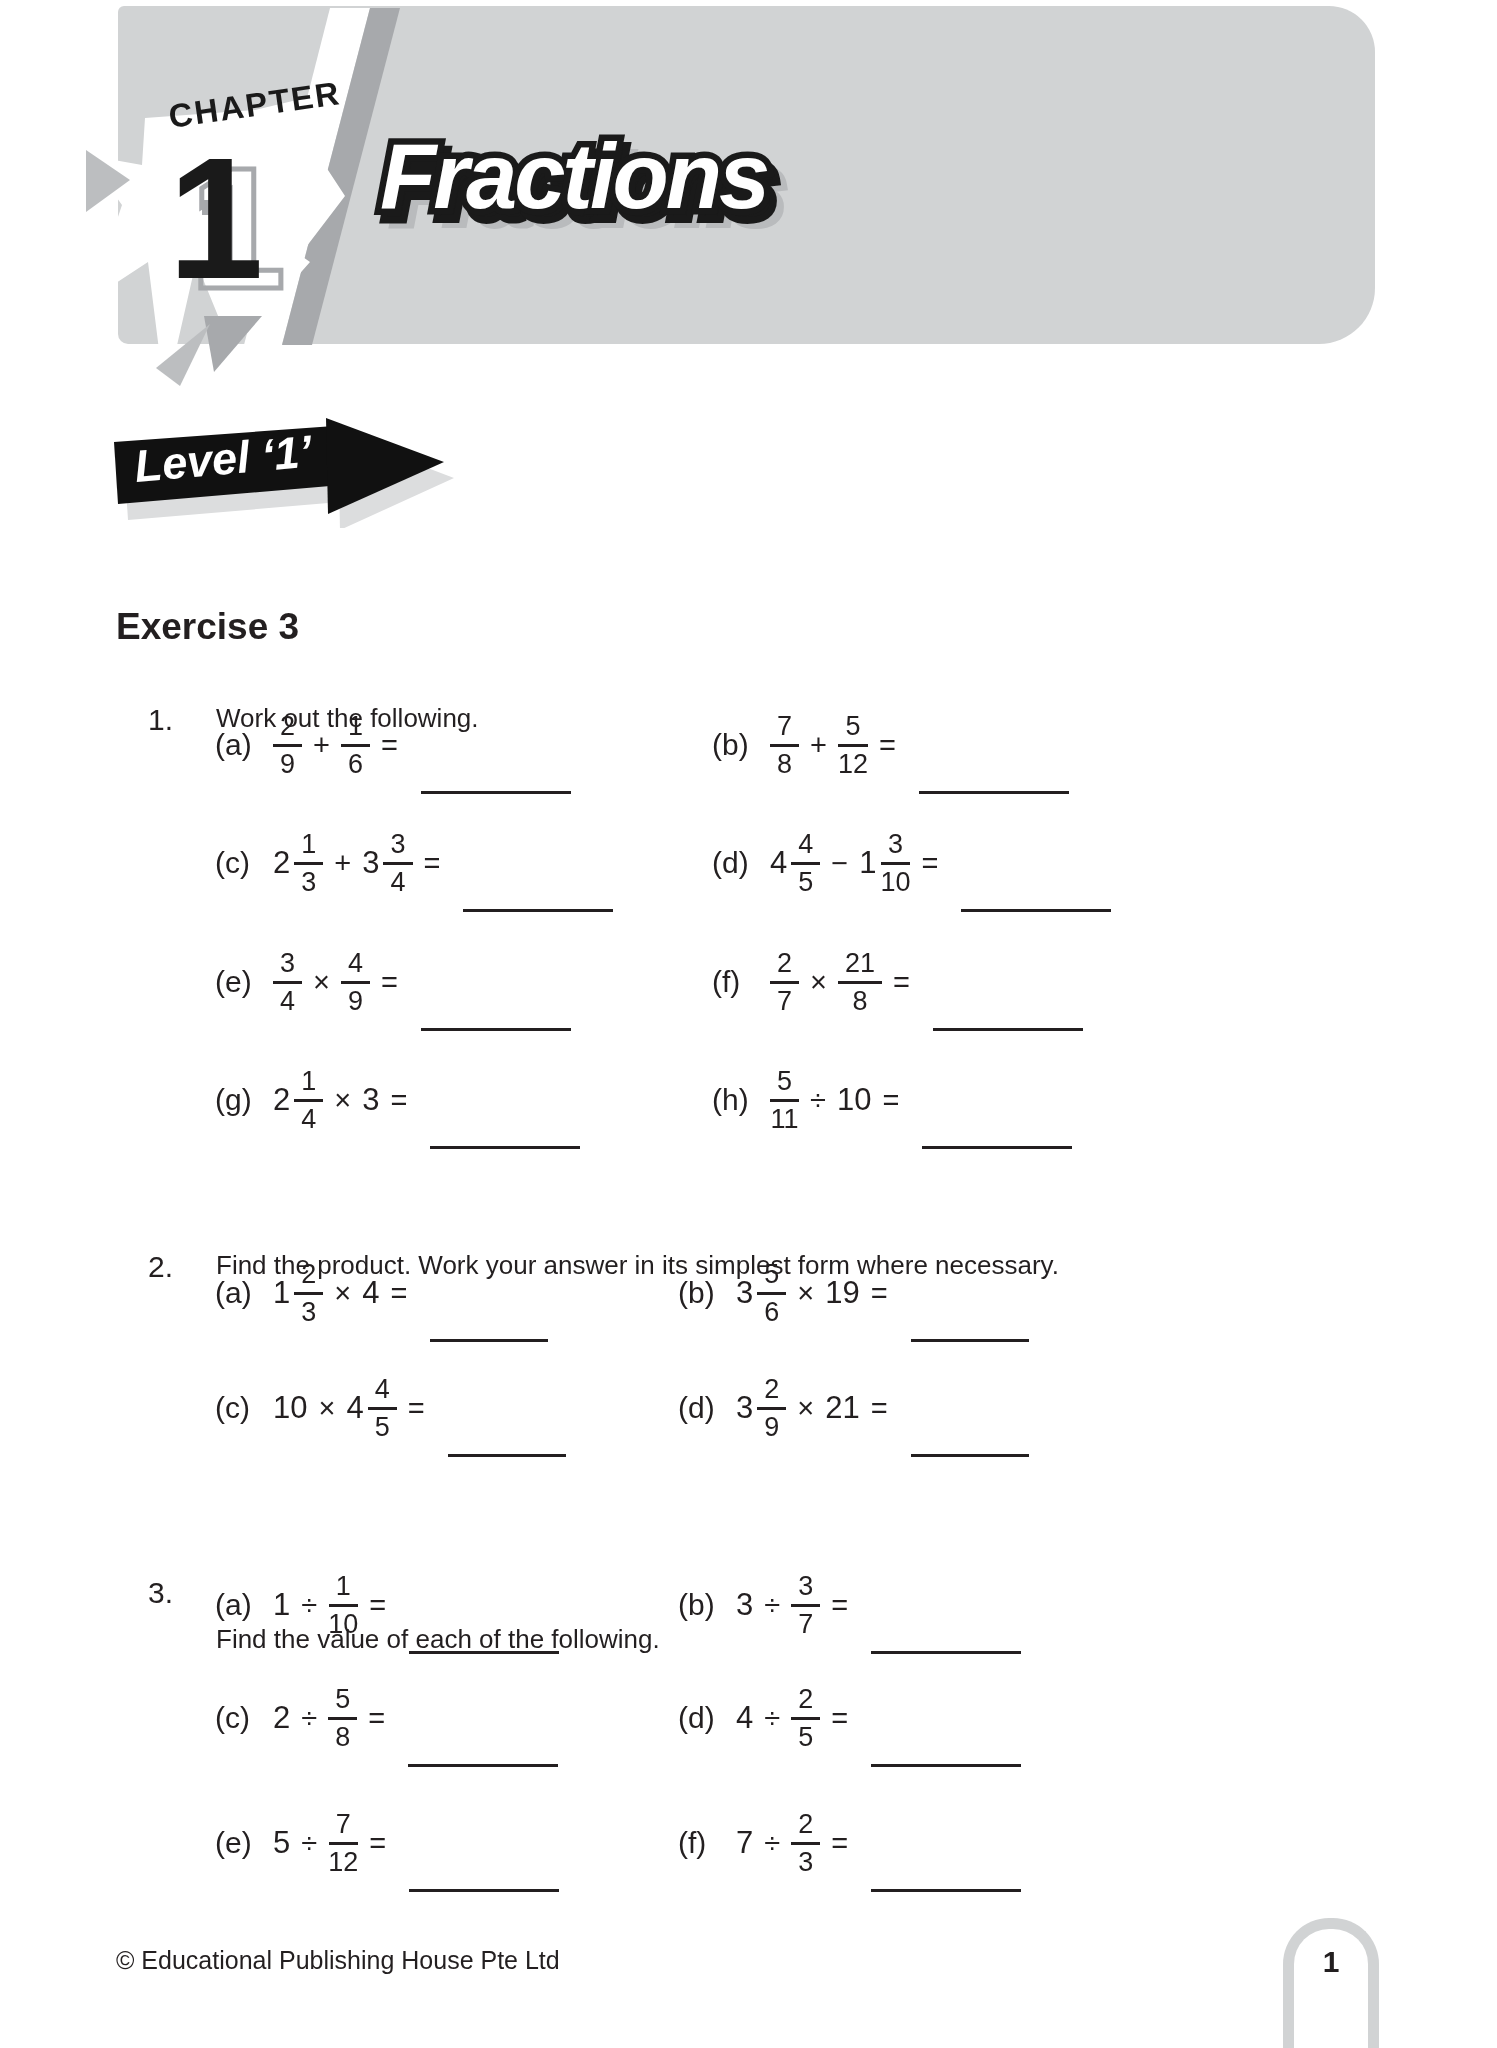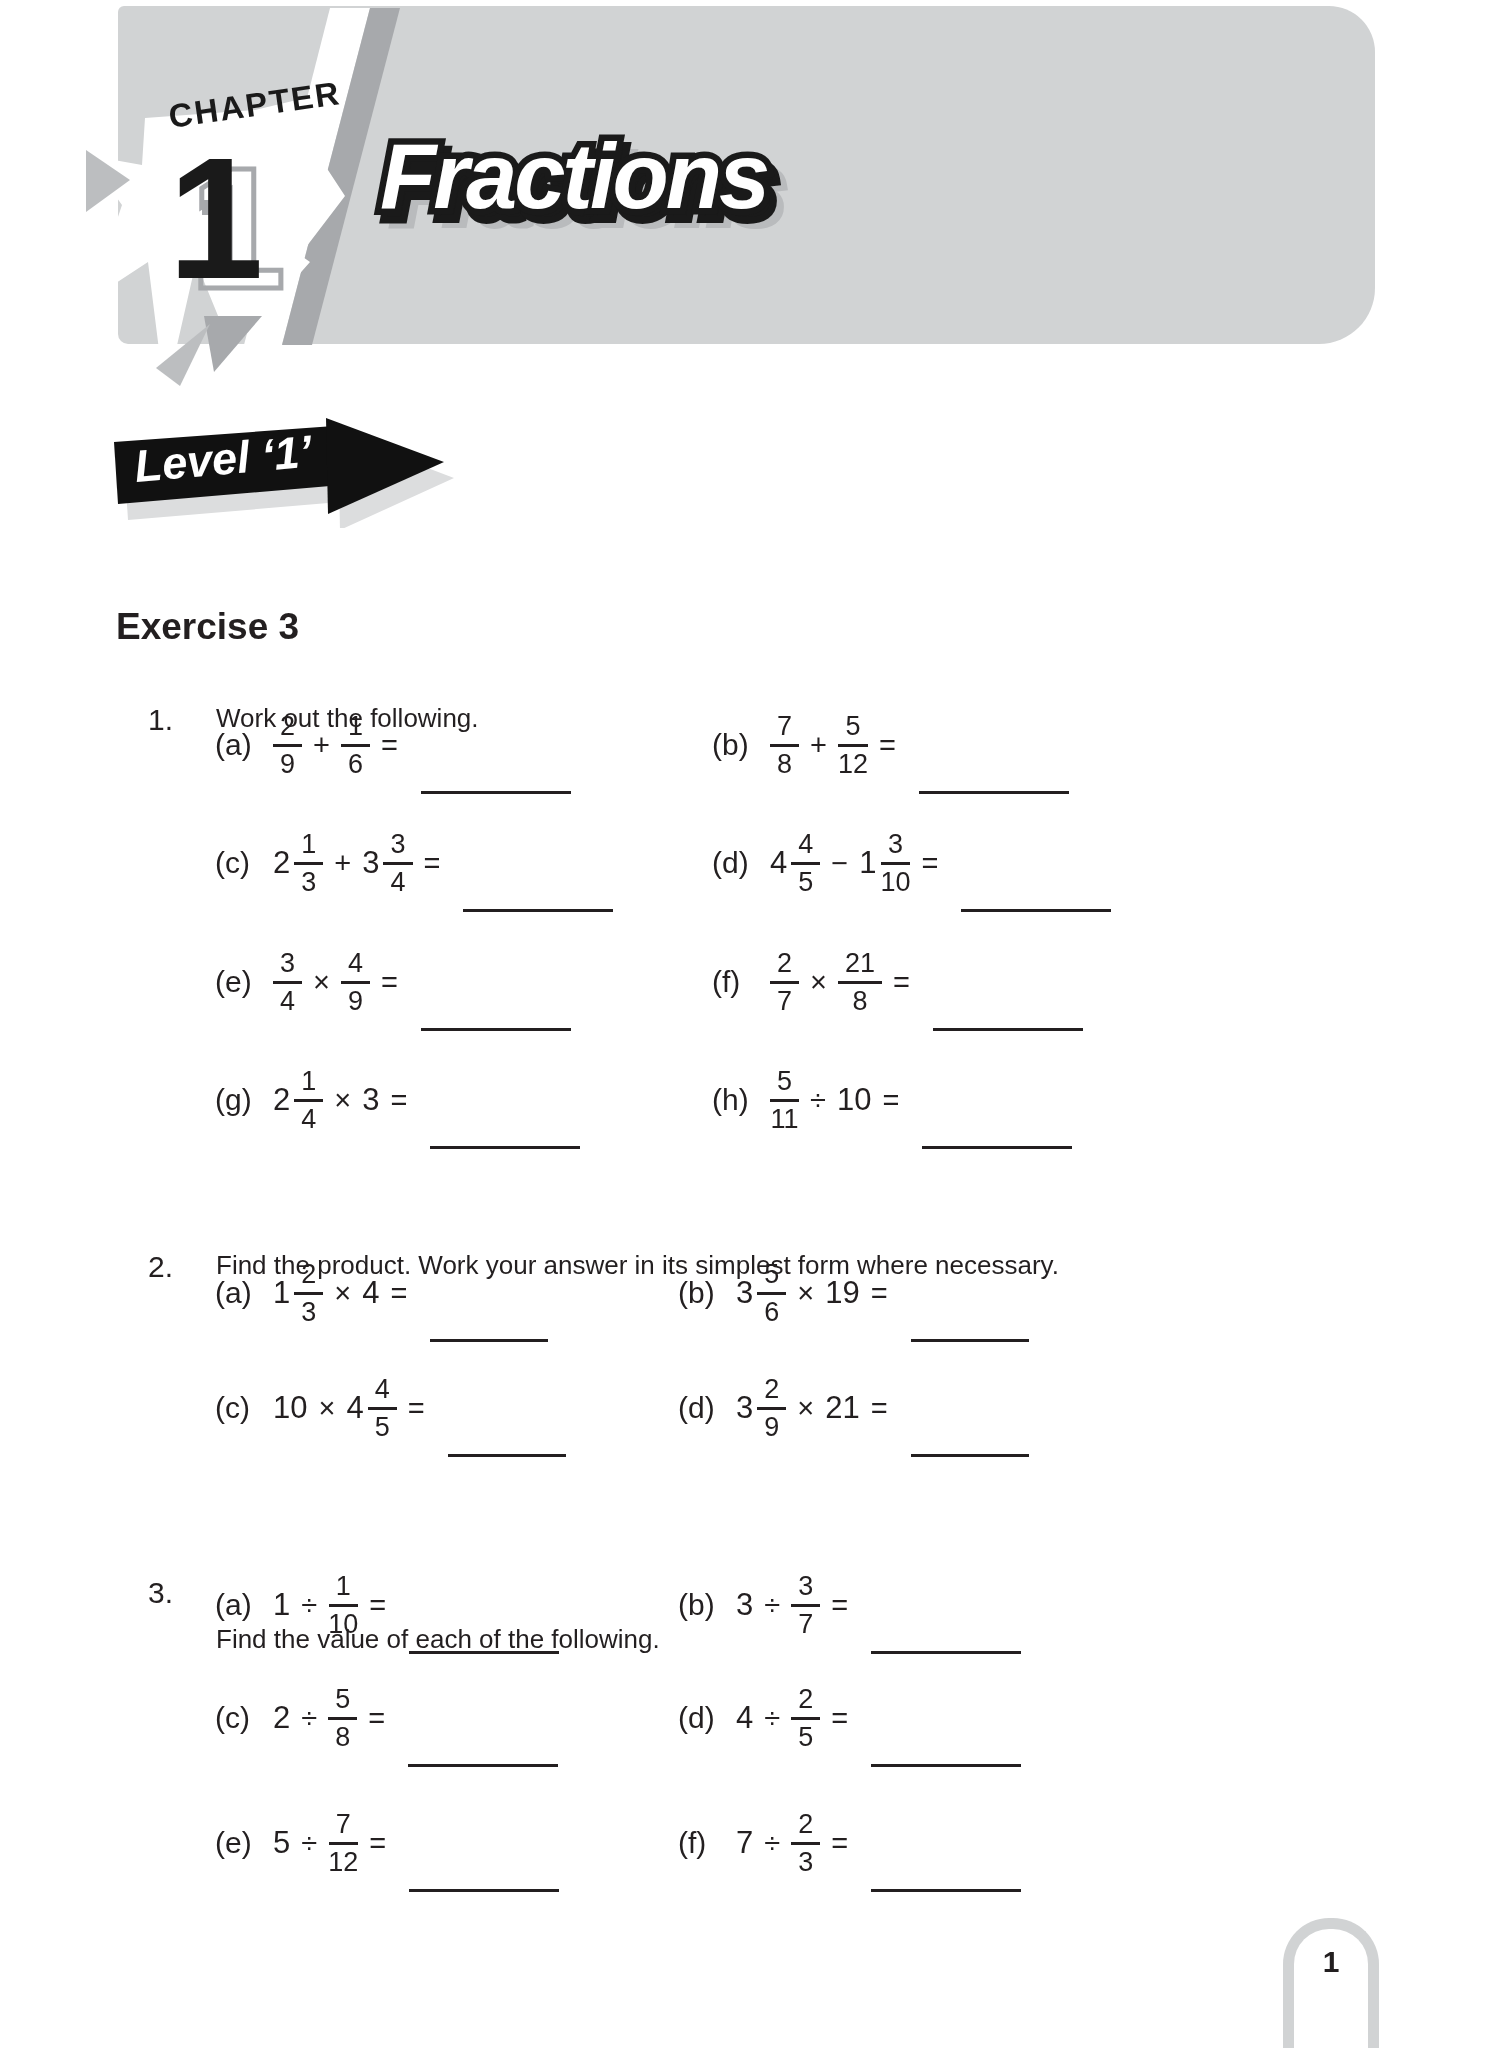--- a/index.html
+++ b/index.html
@@ -375,17 +375,18 @@
           <span class="frac">
             <span class="num">2</span>
             <span class="den">3</span>
           </span>
           <span class="op">=</span>
           <span class="blank" style="width: 150px;"></span>
         </span>
       </div>
     </div>
 
+  <div class="copyright">© Educational Publishing House Pte Ltd</div>
   <div class="page-tab">
     <div class="pnum">1</div>
   </div>
 
 </div>
 
 </body></html>

